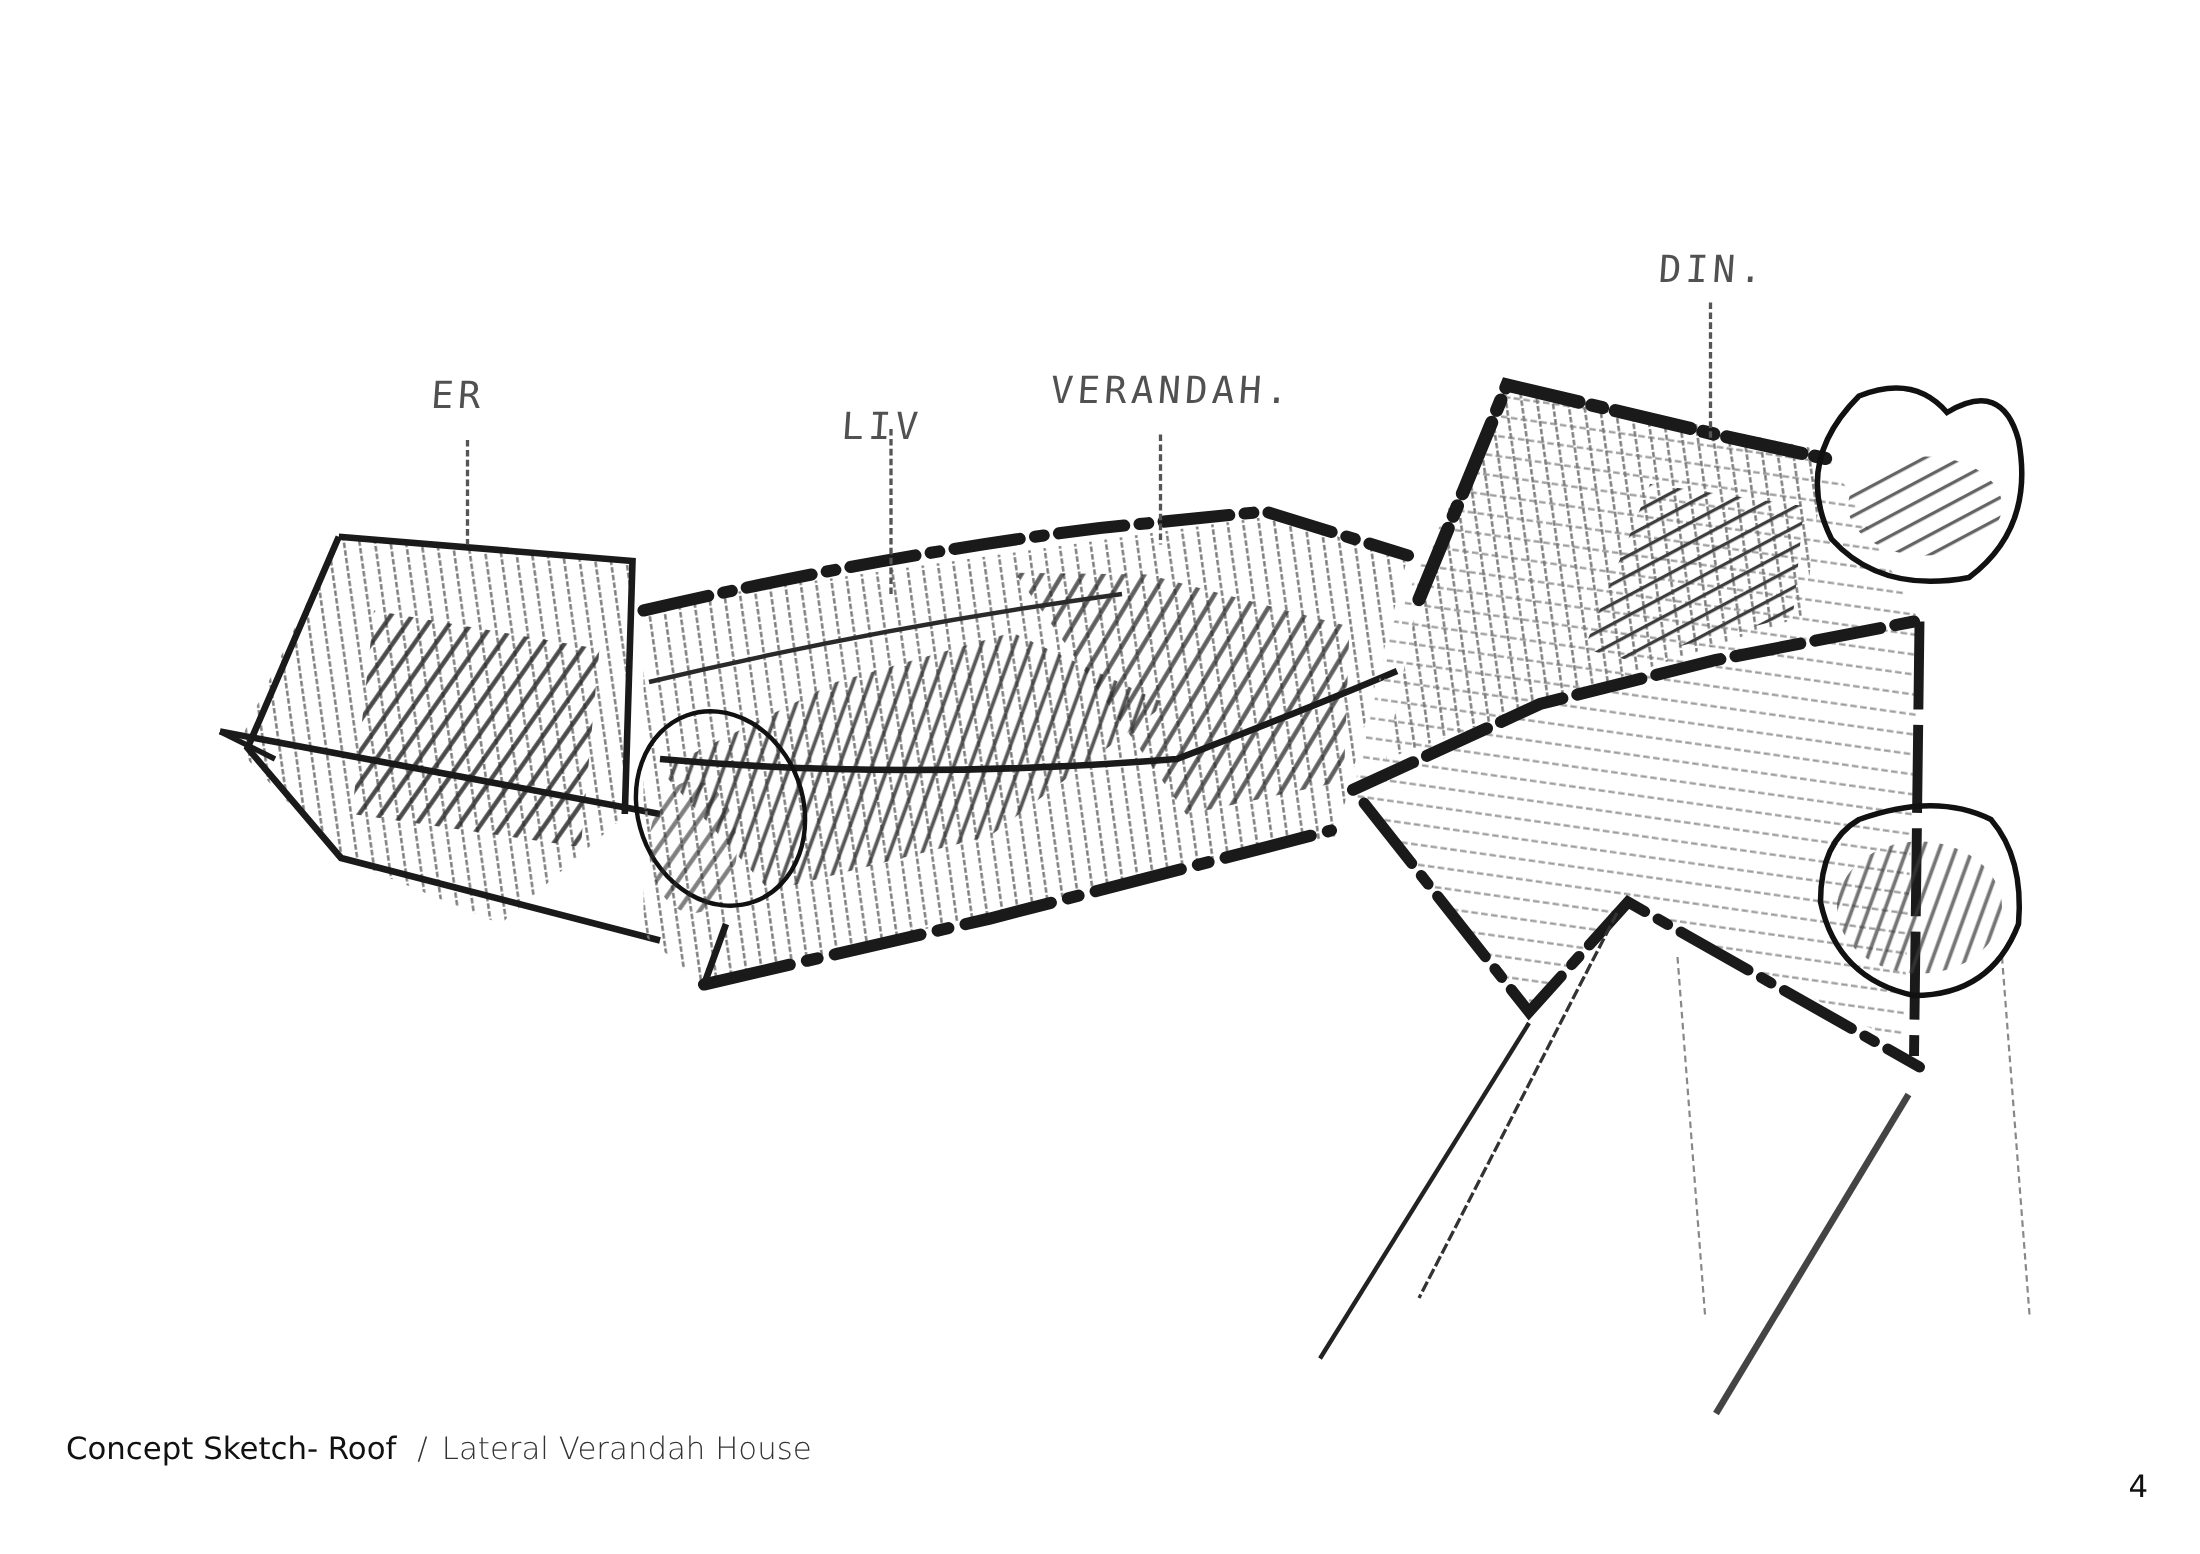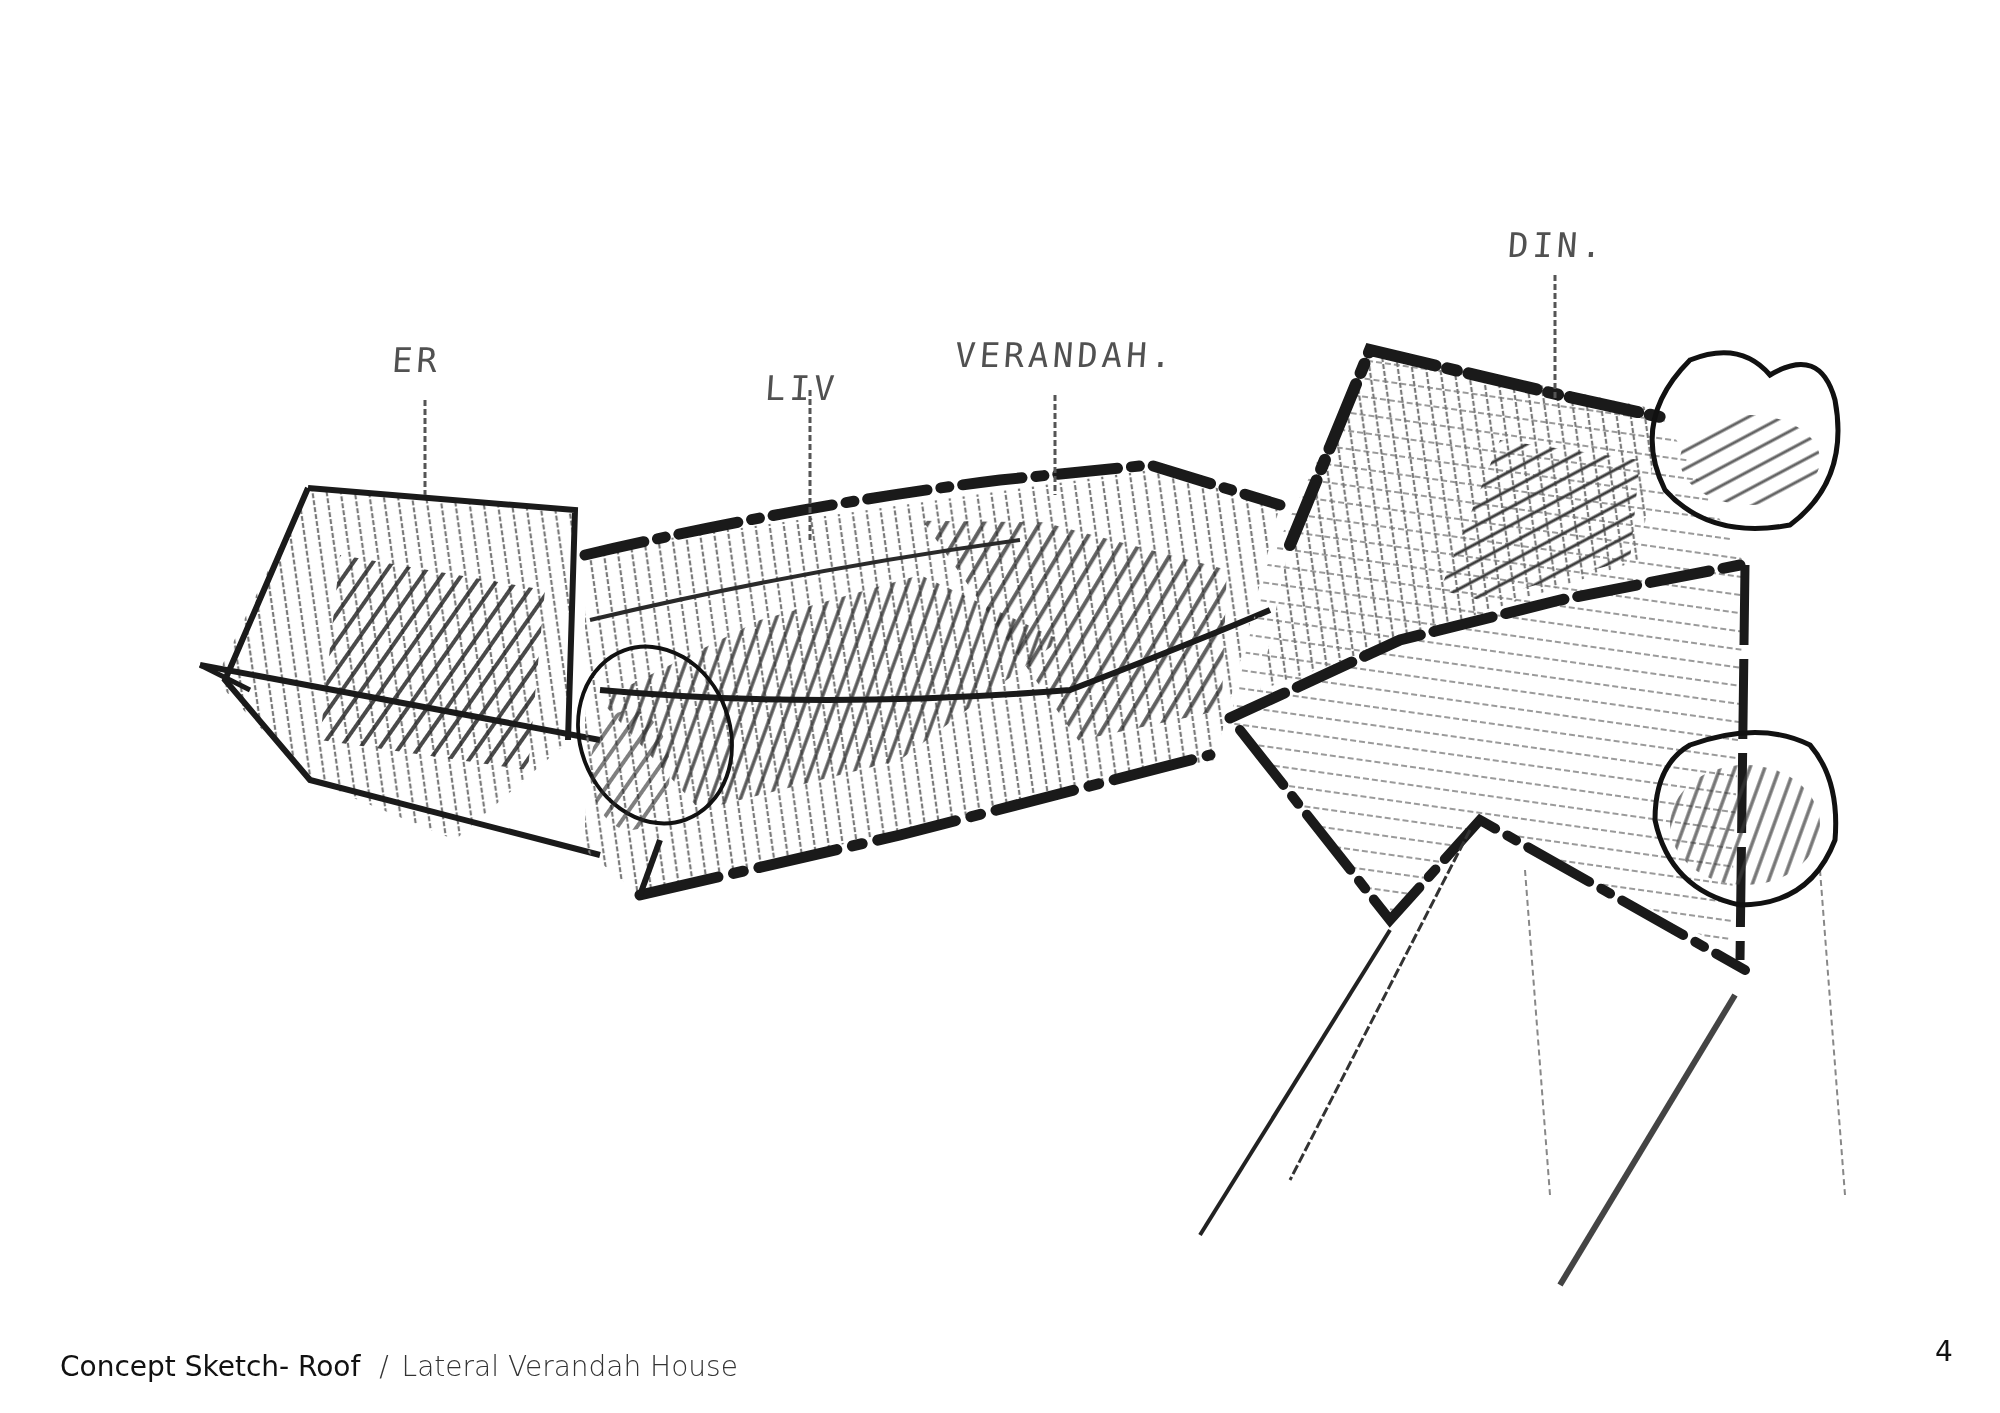--- a/index.html
+++ b/index.html
@@ -2,21 +2,21 @@
 <html><head>
 <meta charset="utf-8">
 <style>
   html, body { margin: 0; padding: 0; background: #ffffff; }
   body { width: 2000px; height: 1413px; position: relative; overflow: hidden;
          font-family: "DejaVu Sans", "Liberation Sans", sans-serif; color: #111; }
   #sketch { position: absolute; left: 0; top: 0; width: 2000px; height: 1300px; }
   .label { position: absolute; font-family: "DejaVu Sans Mono", monospace;
            font-size: 34px; letter-spacing: 4px; color: #333; transform: skewX(-4deg);
            opacity: .85; }
-  .footer { position: absolute; left: 60px; top: 1350px; font-size: 28px;
+  .footer { position: absolute; left: 60px; top: 1300px; font-size: 28px;
             white-space: nowrap; }
   .footer .title { color: #111; font-weight: 500; }
   .footer .sep { color: #333; margin-left: 10px; font-weight: 300; }
   .footer .subtitle { color: #333; font-weight: 300; margin-left: 4px; }
   .page-num { position: absolute; left: 1935px; top: 1335px; font-size: 28px; color: #111; }
 </style>
 </head>
 <body>
 
 <svg id="sketch" viewBox="0 0 2000 1300" xmlns="http://www.w3.org/2000/svg">

